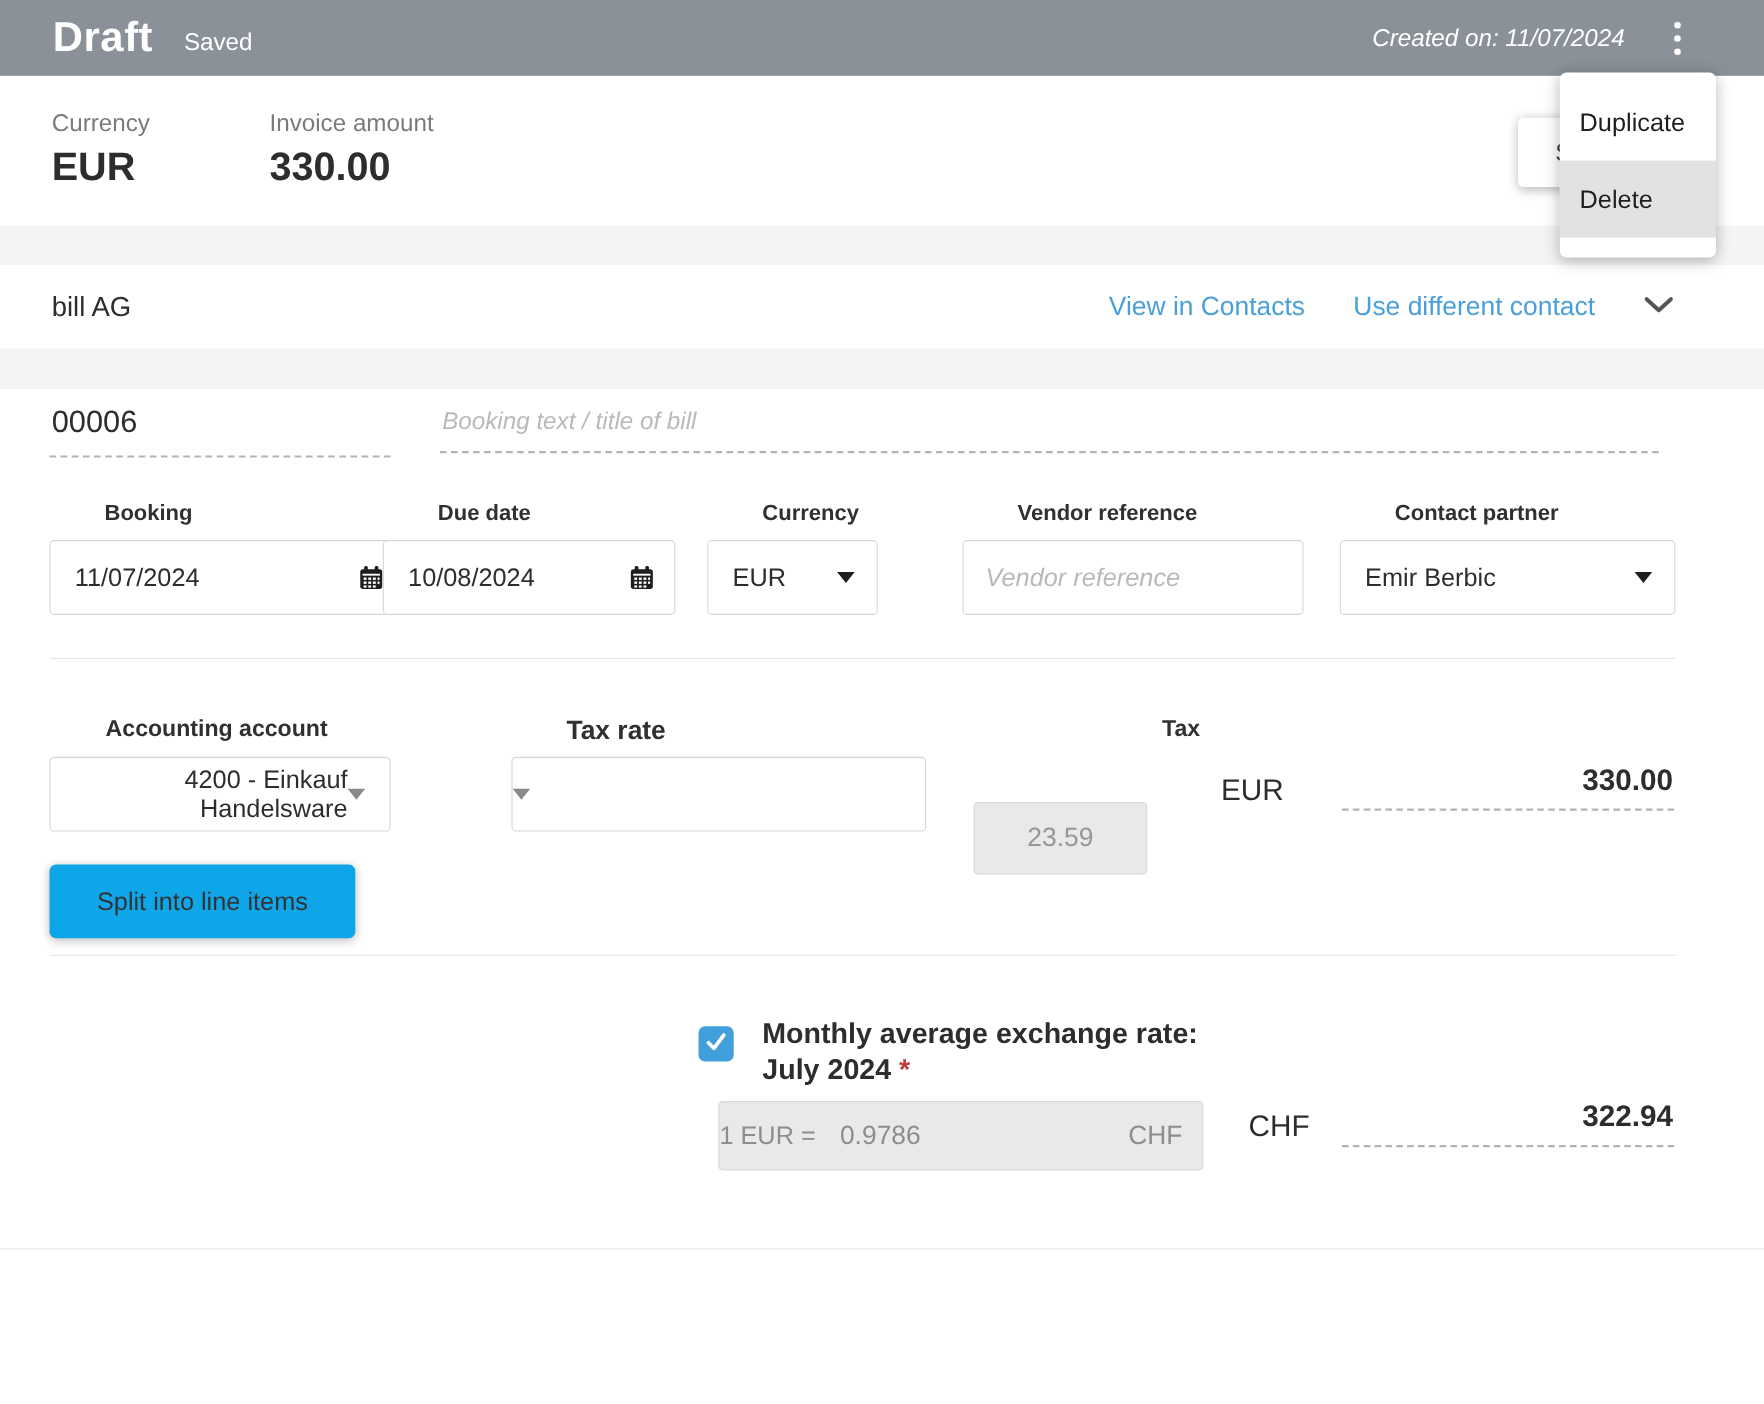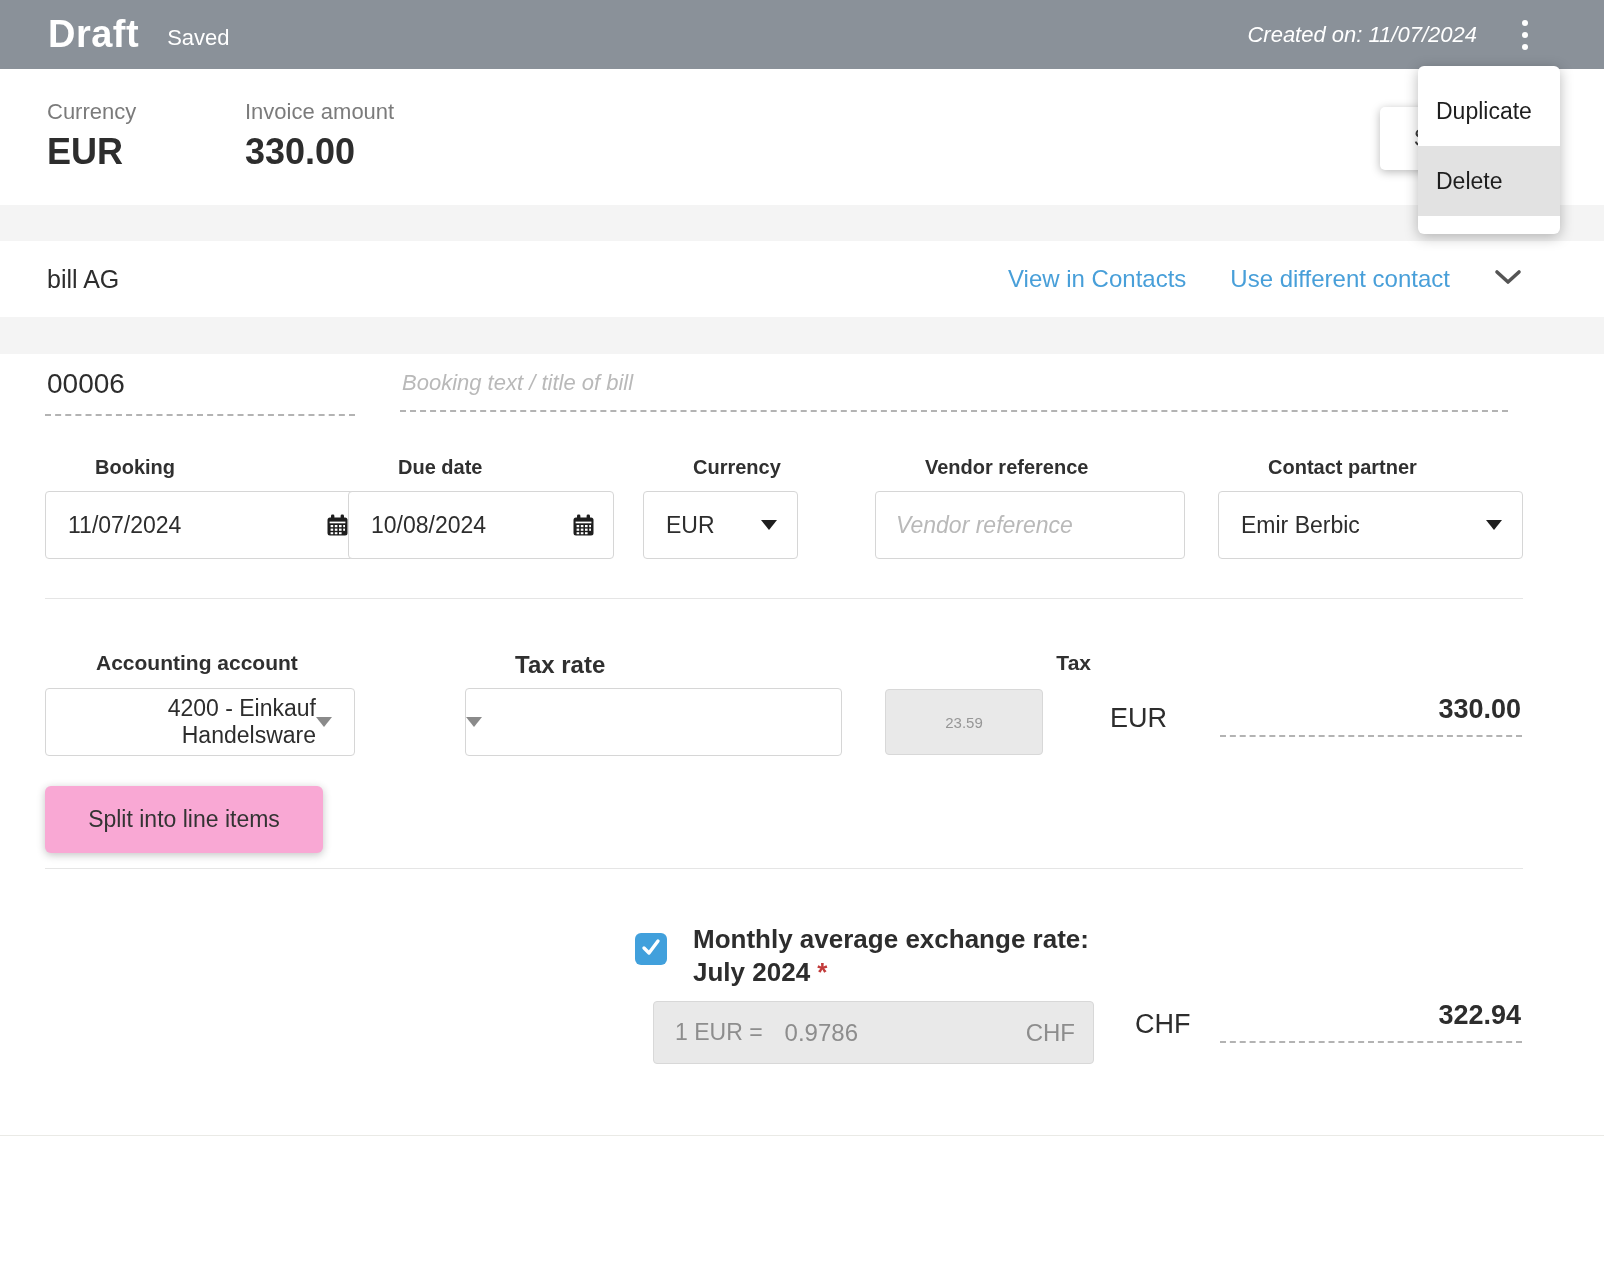--- a/index.html
+++ b/index.html
@@ -70,36 +70,36 @@
            border-top:10px solid #1e1e1e; margin-right:20px; }
   .caret.gray { border-top-color:#8a8a8a; margin-right:22px; }
   .plain-input { height:68px; border:1px solid #d6d6d6; border-radius:4px; font-family:inherit;
                  font-size:23px; color:#2d2d2d; padding:0 20px; outline:none; }
 
   .divider { position:absolute; left:45px; width:1478px; height:0; border-top:1px solid #e5e5e5; }
 
   .sel { cursor:pointer; justify-content:space-between; }
 
   .disabled-box { background:#e9e9e9; border:1px solid #d8d8d8; border-radius:4px; color:#969696; }
-  .tax-box { height:66px; display:flex; align-items:center; justify-content:center; font-size:15px; }
+  .tax-box { height:66px; display:flex; align-items:center; justify-content:center; font-size:24px;margin-top:40px; }
 
   .code-label { font-size:27px; color:#2d2d2d; }
   .amount-field { border-bottom:2px dashed #b3b3b3; text-align:right; font-size:27px;
                   font-weight:600; color:#2d2d2d; padding:0 1px 10px 0; background:none; font-family:inherit; outline:none; border-top:none; border-left:none; border-right:none; }
 
-  .shadow-btn { background:#f9a8d4; border:none; border-radius:6px; box-shadow:0 2px 9px rgba(0,0,0,.24);
+  .shadow-btn { background:#0ea5e9; border:none; border-radius:6px; box-shadow:0 2px 9px rgba(0,0,0,.24);
                 font-size:23px; color:#333; font-family:inherit; cursor:pointer; }
 
   .checkbox { width:32px; height:32px; background:#41a0dc; border-radius:6px; display:flex;
               align-items:center; justify-content:center; cursor:pointer; }
   .cb-label { font-size:26px; font-weight:bold; color:#2d2d2d; line-height:33px; }
   .req { color:#c23b3b; font-weight:bold; }
 
   .rate-box { width:441px; height:63px; display:flex; align-items:center; font-size:23px; color:#8d8d8d; }
-  .rate-box .pre { padding-left:21px; }
+  .rate-box .pre { }
   .rate-box .value { margin-left:22px; font-size:24px; }
   .rate-box .suf { margin-left:auto; padding-right:18px; font-size:24px; }
 
   .footer-sep { position:absolute; left:0; top:1135px; width:1604px; height:0; border-top:1px solid #eaeae6; }
   .primary-btn { position:absolute; left:45px; top:1178px; width:250px; height:70px;
                  background:#459dd7; color:#fff; border:none; border-radius:6px; font-size:25px;
                  font-family:inherit; cursor:pointer; box-shadow:0 2px 5px rgba(0,0,0,.18); }
 </style>
 </head>
 <body>

